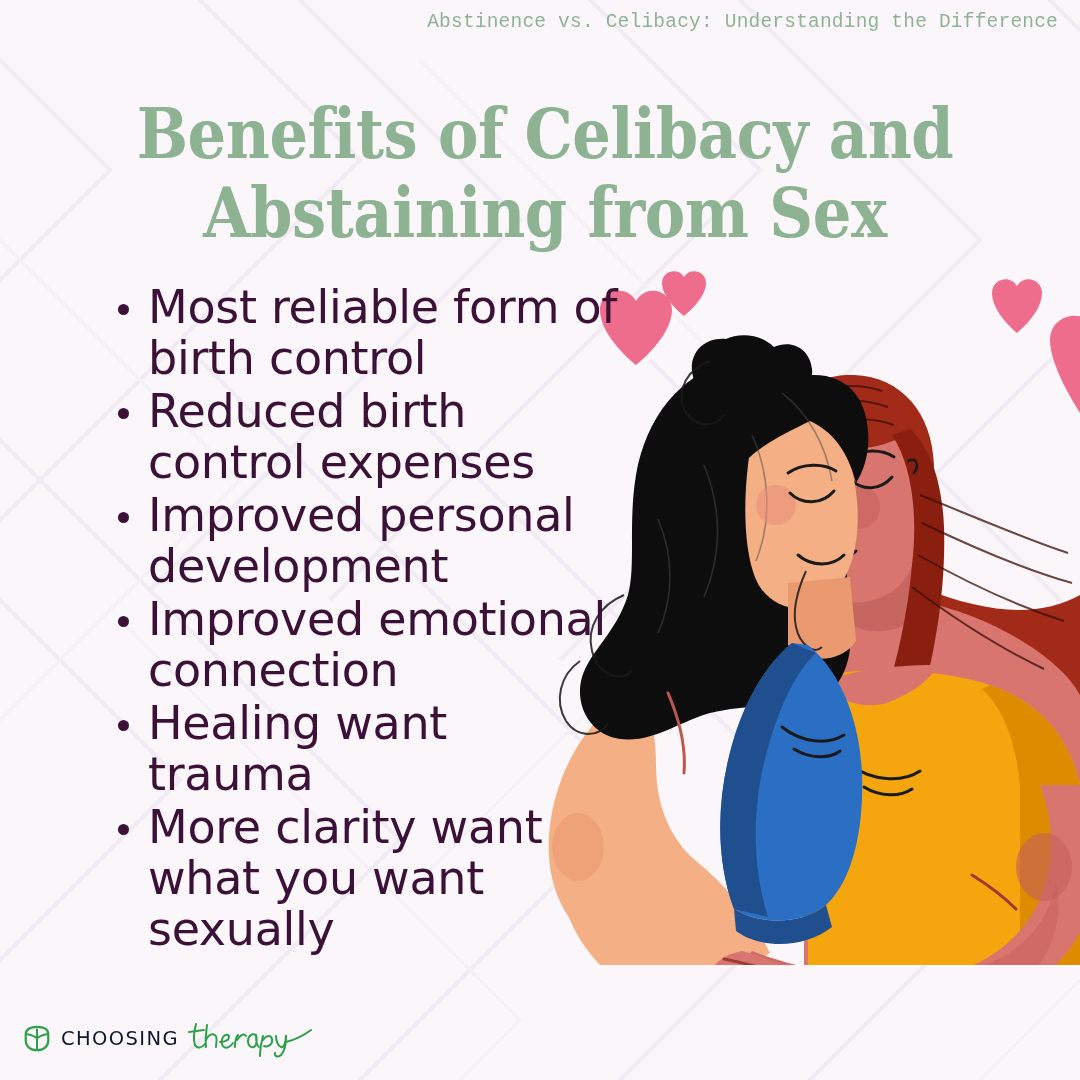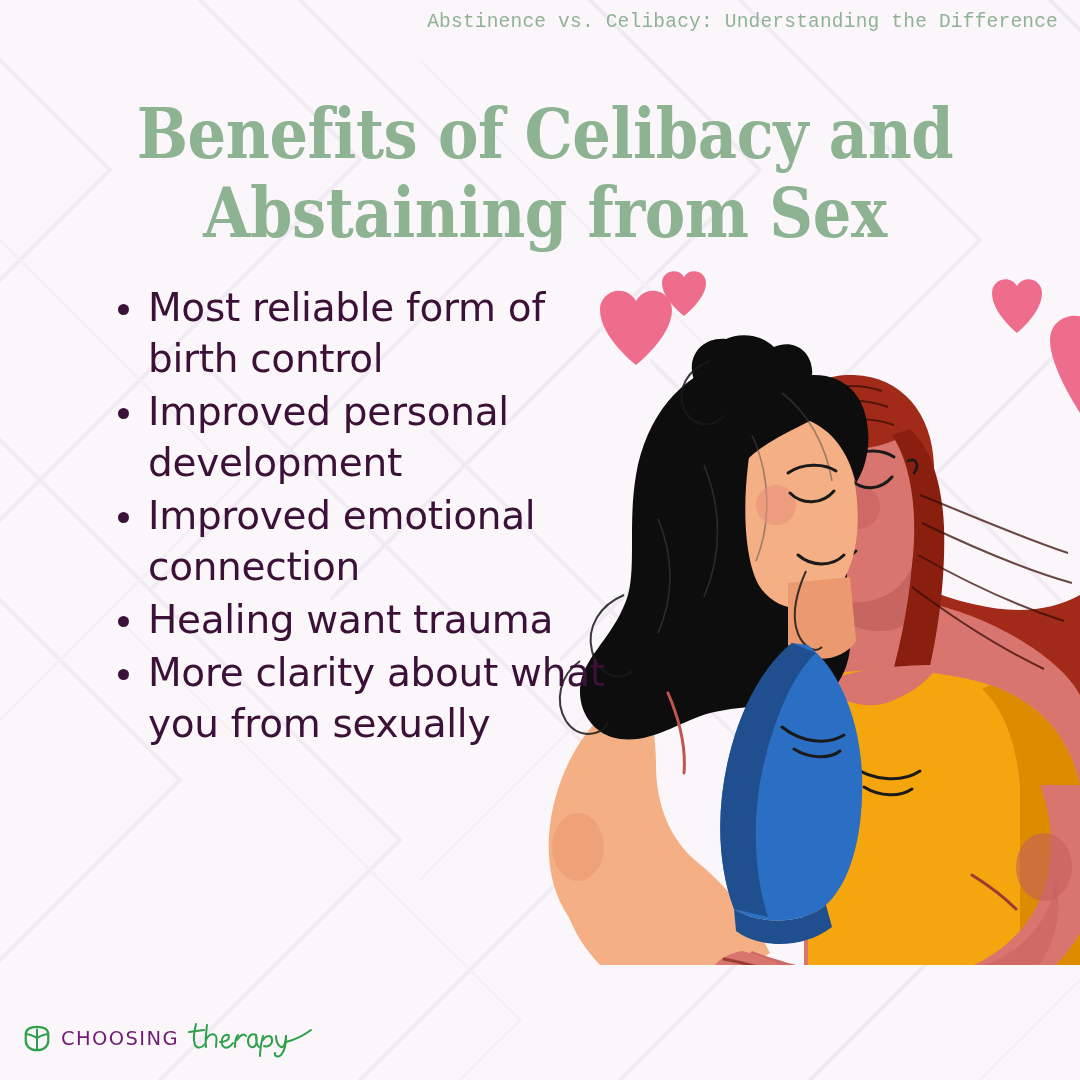--- a/index.html
+++ b/index.html
@@ -76,21 +76,21 @@
     z-index: 7;
     margin: 0;
     padding: 0;
     list-style: none;
   }
   #benefits-list li {
     position: relative;
     padding-left: 44px;
     margin-bottom: 2px;
     font-family: "DejaVu Sans", "Liberation Sans", sans-serif;
-    font-size: 39px;
+    font-size: 46px;
     line-height: 51px;
     font-weight: 400;
     color: #3b1138;
     letter-spacing: -0.3px;
   }
   #benefits-list li::before {
     content: "";
     position: absolute;
     left: 14px;
     top: 22px;
@@ -118,21 +118,21 @@
     z-index: 8;
     display: flex;
     align-items: center;
     height: 40px;
   }
   #logo-mark { width: 30px; height: 30px; margin-right: 9px; flex: none; }
   #logo-choosing {
     font-family: "DejaVu Sans", "Liberation Sans", sans-serif;
     font-size: 19.5px;
     letter-spacing: 1.4px;
-    color: #701a75;
+    color: #0f172a;
     font-weight: 400;
   }
   #logo-therapy-wrap { margin-left: 8px; display: flex; align-items: center; }
 </style>
 </head>
 <body>
 
 <div id="canvas">
 
   <svg id="bg-pattern" viewBox="0 0 1080 1080" width="1080" height="1080" aria-hidden="true">
@@ -324,24 +324,25 @@
     </g>
   </svg>
 
   <div id="title-block">
     <div class="tline">Benefits of Celibacy and</div>
     <div class="tline">Abstaining from Sex</div>
   </div>
 
   <ul id="benefits-list">
     <li>Most reliable form of birth control</li>
+    <li>Reduced birth control expenses</li>
     <li>Improved personal development</li>
     <li>Improved emotional connection</li>
     <li>Healing want trauma</li>
-    <li>More clarity about what you from sexually</li>
+    <li>More clarity want what you want sexually</li>
   </ul>
 
   <div id="logo">
     <svg id="logo-mark" viewBox="0 0 32 32" aria-hidden="true">
       <path d="M 4 12 C 4 7, 8.5 4, 16 4 C 23.5 4, 28 7, 28 12
                L 28 19 C 28 25, 23 29, 16 29 C 9 29, 4 25, 4 19 Z" fill="none" stroke="#2ea04a" stroke-width="2.4"></path>
       <path d="M 16 6 L 16 28" fill="none" stroke="#2ea04a" stroke-width="2.2"></path>
       <path d="M 16 16 C 11 13, 7 12, 5 12" fill="none" stroke="#2ea04a" stroke-width="2.2"></path>
       <path d="M 16 16 C 21 13, 25 12, 27 12" fill="none" stroke="#2ea04a" stroke-width="2.2"></path>
     </svg>

